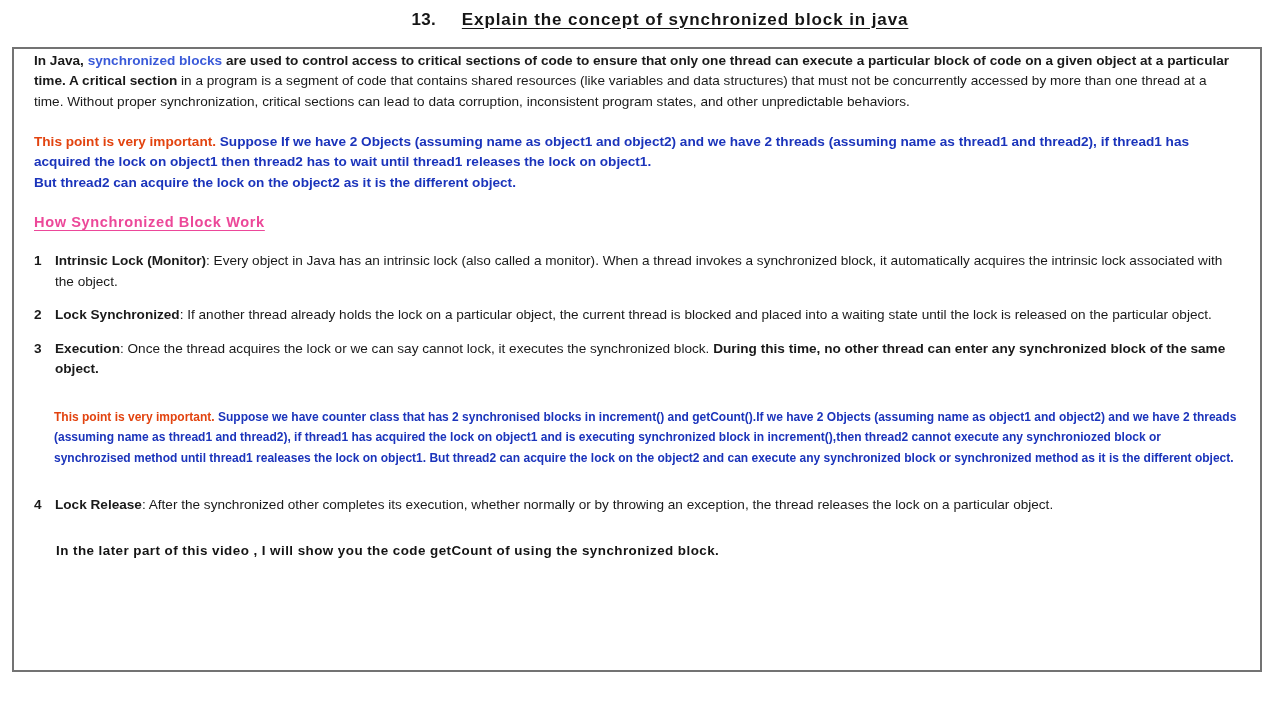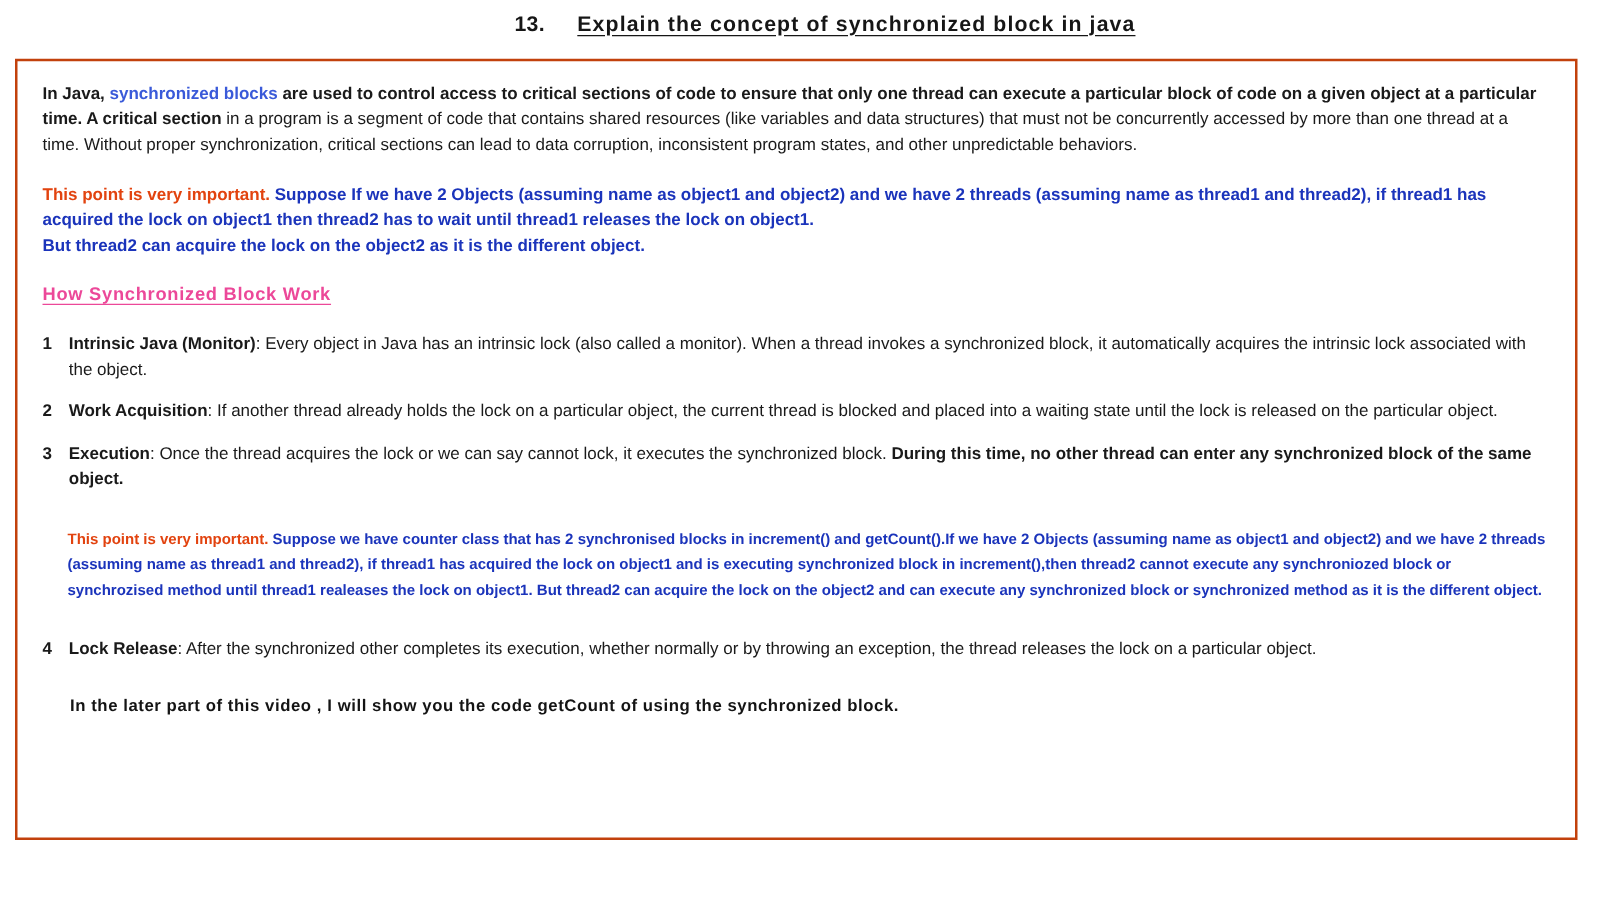--- a/index.html
+++ b/index.html
@@ -36,24 +36,24 @@
     text-align: right;
   }
 
   
   .frame {
     position: absolute;
     left: 12px;
     top: 47px;
     width: 1250px;
     height: 625px;
-    border: 2px solid #c2410c;
+    border: 2px solid #737373;
     box-sizing: border-box;
     background: #ffffff;
-    padding: 16px 22px 0 20px;
+    padding: 2px 22px 0 20px;
   }
 
   .para {
     font-size: 13.6px;
     line-height: 20.3px;
     color: #1a1a1a;
     margin: 0;
   }
   .b { font-weight: bold; }
   .link-blue { color: #3a5ad9; font-weight: bold; }
@@ -138,28 +138,28 @@
   <div class="spacer-md"></div>
 
   <div>
     <span class="section-head">How  Synchronized  Block  Work</span>
   </div>
 
   <div class="spacer-md"></div>
 
   <div class="item">
     <span class="item-num">1</span>
-    <span class="item-body"><span class="b">Intrinsic Java (Monitor)</span><span>: Every object in Java has an intrinsic lock (also called a monitor). When a thread invokes a synchronized block, it automatically acquires the intrinsic lock associated with the object.</span></span>
+    <span class="item-body"><span class="b">Intrinsic Lock (Monitor)</span><span>: Every object in Java has an intrinsic lock (also called a monitor). When a thread invokes a synchronized block, it automatically acquires the intrinsic lock associated with the object.</span></span>
   </div>
 
   <div class="spacer-sm"></div>
 
   <div class="item">
     <span class="item-num">2</span>
-    <span class="item-body"><span class="b">Work Acquisition</span><span>: If another thread already holds the lock on a particular object, the current thread is blocked and placed into a waiting state until the lock is  released on the particular object.</span></span>
+    <span class="item-body"><span class="b">Lock Synchronized</span><span>: If another thread already holds the lock on a particular object, the current thread is blocked and placed into a waiting state until the lock is  released on the particular object.</span></span>
   </div>
 
   <div class="spacer-sm"></div>
 
   <div class="item">
     <span class="item-num">3</span>
     <span class="item-body"><span class="b">Execution</span><span>: Once the thread acquires the lock or we can say cannot lock, it executes the synchronized block. </span><span class="b">During this time, no other thread can enter any synchronized block of the same object.</span></span>
   </div>
 
   <div class="spacer-lg"></div>

